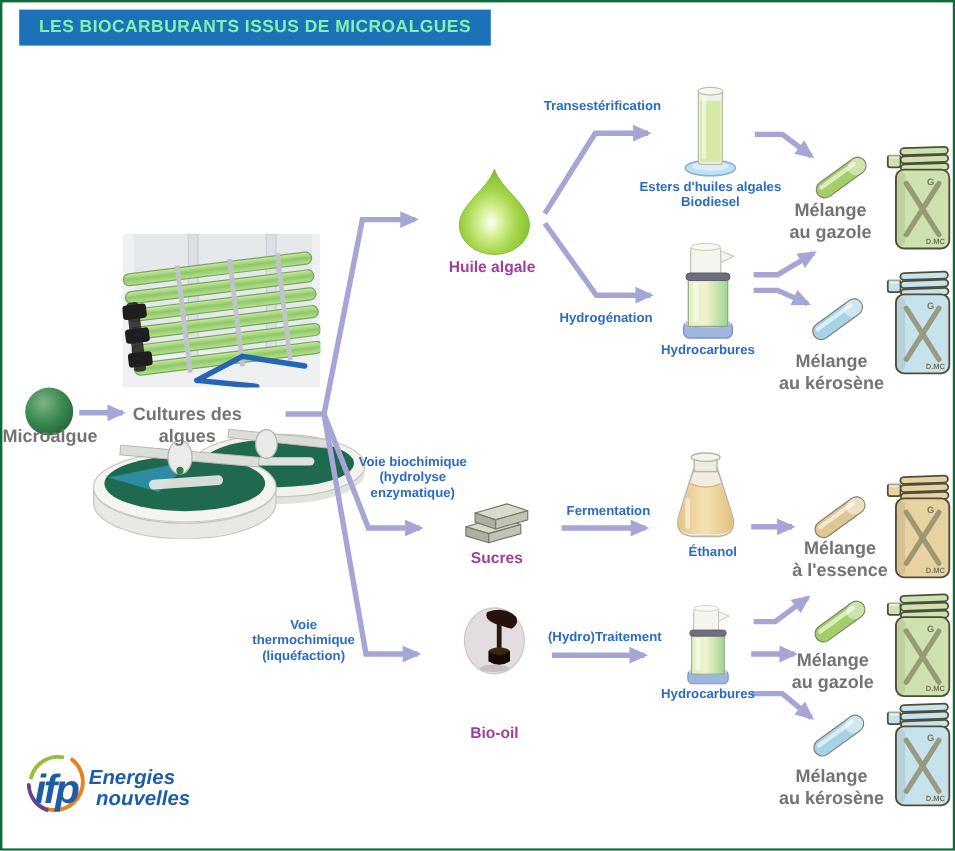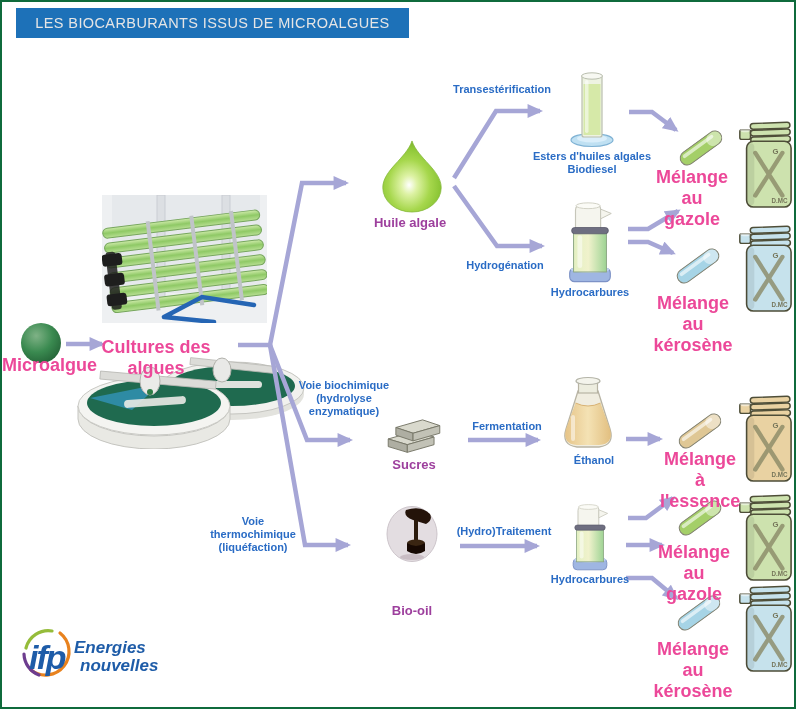--- a/index.html
+++ b/index.html
@@ -1,22 +1,22 @@
 <!DOCTYPE html>
 <html style="--banner: #1d71b8; --border: #0f6b3c; --arrow: #a6a6d6; --process_text: #2a6cc5; --product_text: #9d3f9d;"><head>
 <meta charset="utf-8">
 <style>
   html,body{margin:0;padding:0;background:#fff;}
   .canvas{position:relative;width:796px;height:709px;box-sizing:border-box;background:#fff;
     border:2px solid var(--border,#0f6b3c);font-family:"Liberation Sans",sans-serif;overflow:hidden;}
   .banner{position:absolute;left:14px;top:6px;width:393px;height:30px;background:var(--banner,#1d71b8);
     display:flex;align-items:center;justify-content:center;z-index:12;}
-  .banner span{color:#e5e5e5;font-weight:normal;font-size:14.5px;letter-spacing:.4px;}
+  .banner span{color:#86efac;font-weight:bold;font-size:14.5px;letter-spacing:.4px;}
   .lbl{position:absolute;text-align:center;font-weight:bold;line-height:1.18;white-space:pre-line;z-index:10;}
-  .black{color:#ec4899;font-size:18px;}
+  .black{color:#737373;font-size:15px;}
   .blue{color:var(--process_text,#2a6cc5);font-size:11px;}
   .purple{color:var(--product_text,#9d3f9d);font-size:13px;}
   .icon{position:absolute;z-index:2;}
   .arrows{position:absolute;left:0;top:0;z-index:5;pointer-events:none;}
   .fl{fill:none;stroke:var(--arrow,#a6a6d6);stroke-width:4.5;stroke-linejoin:miter;}
   .tube{transform:rotate(-36deg);}
   .sphere{width:40px;height:40px;border-radius:50%;
     background:radial-gradient(circle at 38% 32%,#7fb286,#3a8a50 45%,#256438 80%,#1d5230);}
   .jc-txt{font-weight:bold;fill:#75755a;}
 </style>

